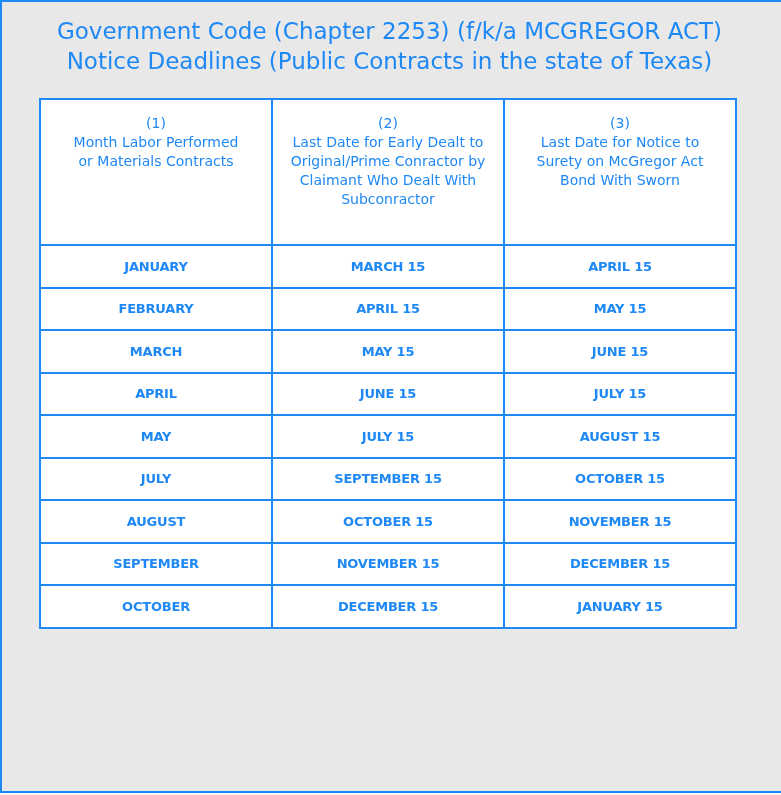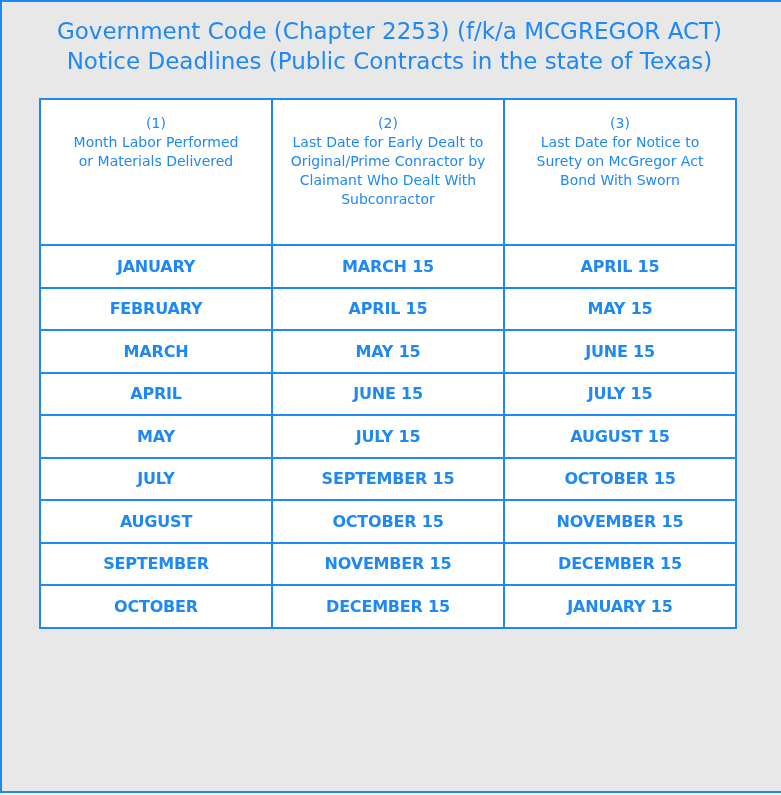--- a/index.html
+++ b/index.html
@@ -24,21 +24,21 @@
     }
     .tbl td, .tbl th {
       border: 2px solid #1e88f5; color: #1e88f5; text-align: center;
       padding: 0; vertical-align: middle;
     }
     .tbl th {
       height: 146px; vertical-align: top; font-weight: normal;
       font-size: 14px; line-height: 19px; padding-top: 14px; box-sizing: border-box;
     }
     .tbl td {
-      height: 40.5px; font-size: 16px; font-weight: bold; letter-spacing: -0.2px;
+      height: 40.5px; font-size: 13px; font-weight: bold; letter-spacing: -0.2px;
     }
     .c1 { width: 232px; }
     .c2 { width: 232px; }
     .c3 { width: 232px; }
     .hdr-line { display: block; }
   </style>
 </head>
 <body>
 
 <div class="frame">
@@ -46,21 +46,21 @@
     <div>Government Code (Chapter 2253) (f/k/a MCGREGOR ACT)</div>
     <div>Notice Deadlines (Public Contracts in the state of Texas)</div>
   </div>
 
   <table class="tbl">
     <thead>
       <tr>
         <th class="c1">
           <span class="hdr-line">(1)</span>
           <span class="hdr-line">Month Labor Performed</span>
-          <span class="hdr-line">or Materials Delivered</span>
+          <span class="hdr-line">or Materials Contracts</span>
         </th>
         <th class="c2">
           <span class="hdr-line">(2)</span>
           <span class="hdr-line">Last Date for Early Dealt to</span>
           <span class="hdr-line">Original/Prime Conractor by</span>
           <span class="hdr-line">Claimant Who Dealt With</span>
           <span class="hdr-line">Subconractor</span>
         </th>
         <th class="c3">
           <span class="hdr-line">(3)</span>

